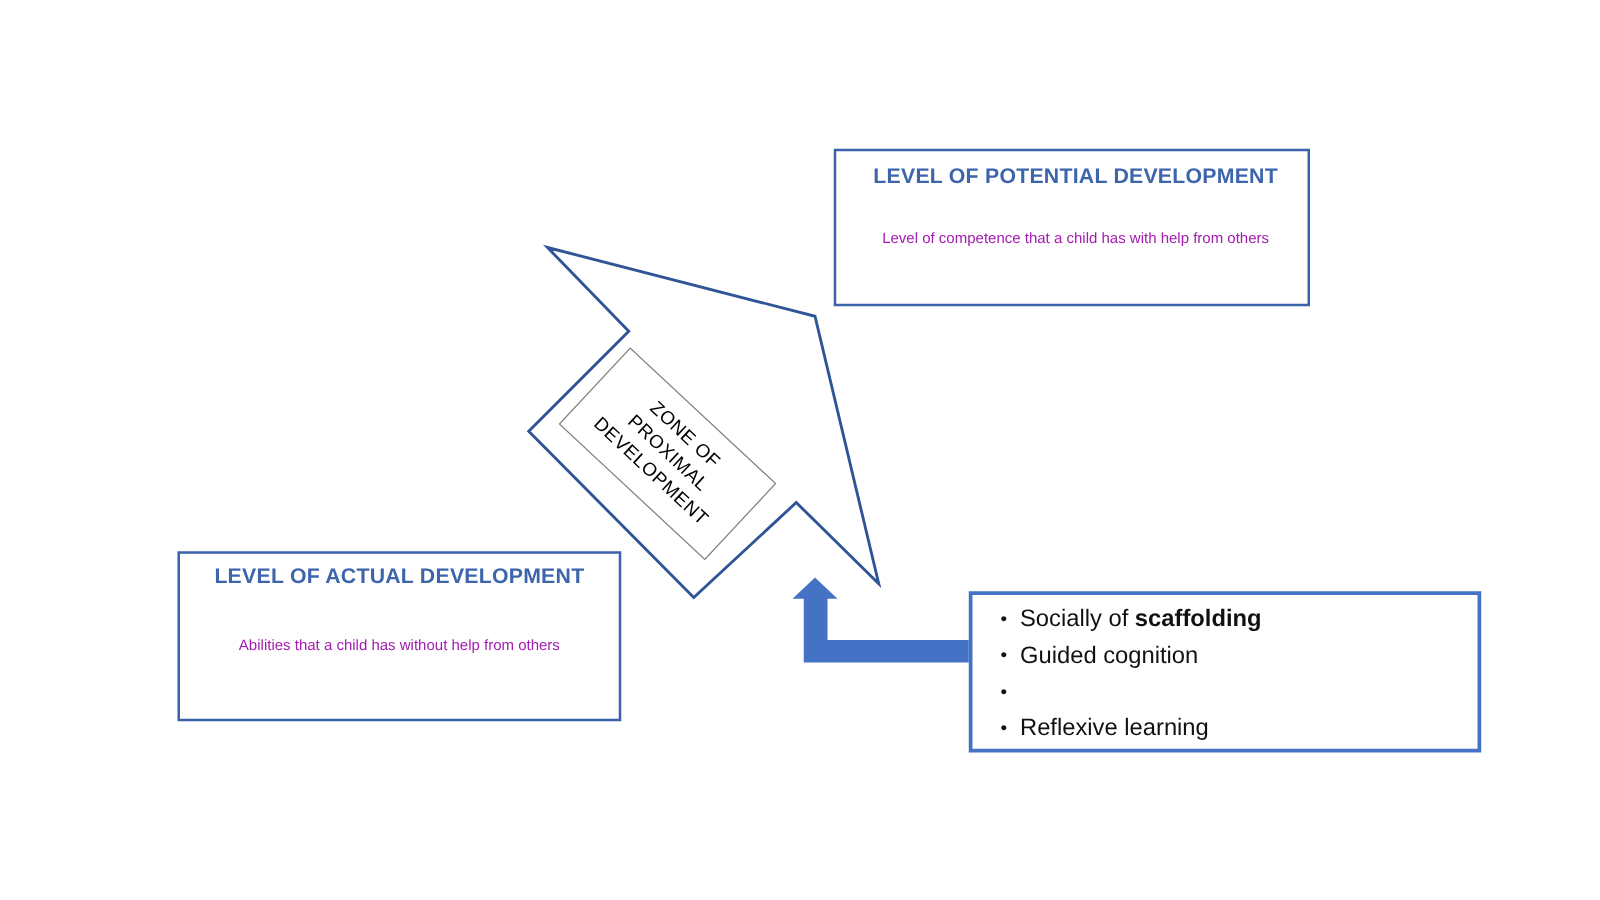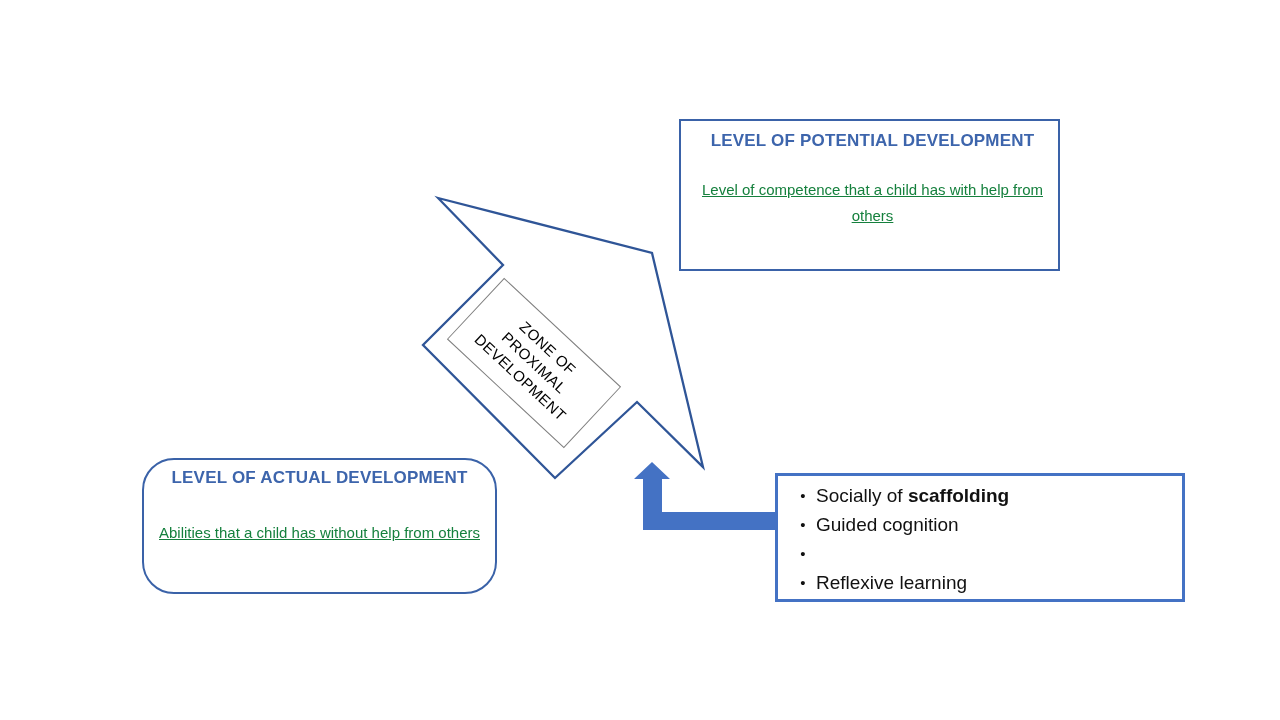--- a/index.html
+++ b/index.html
@@ -11,25 +11,25 @@
 
   .info-box{
     position:absolute;box-sizing:border-box;background:#ffffff;
     border:2px solid #3A62A8;text-align:center;
   }
   .info-box .heading{
     font-weight:bold;font-size:17px;color:#3D65AC;letter-spacing:.2px;
     line-height:20px;
   }
   .info-box .body{
-    font-size:15px;color:#15803d;line-height:26px;text-decoration:underline;
+    font-size:12px;color:#a21caf;line-height:26px;
   }
-  #potential-box{left:667px;top:119px;width:381px;height:152px;padding:10px 6px 0 12px;margin-left:12px;}
+  #potential-box{left:667px;top:119px;width:381px;height:126px;padding:10px 6px 0 12px;}
   #potential-box .body{margin-top:26px;}
-  #actual-box{left:142px;top:458px;width:355px;height:136px;padding:8px 6px 0 6px;border-radius:32px;}
+  #actual-box{left:142px;top:441px;width:355px;height:136px;padding:8px 6px 0 6px;}
   #actual-box .body{margin-top:32px;}
 
   #zpd-label{
     position:absolute;left:454px;top:321px;width:160px;height:84px;
     box-sizing:border-box;background:#ffffff;border:1.3px solid #808080;
     transform:rotate(43deg);display:flex;flex-direction:column;
     align-items:center;justify-content:center;
     font-size:15px;line-height:20px;color:#000000;letter-spacing:.5px;
     text-align:center;
   }

